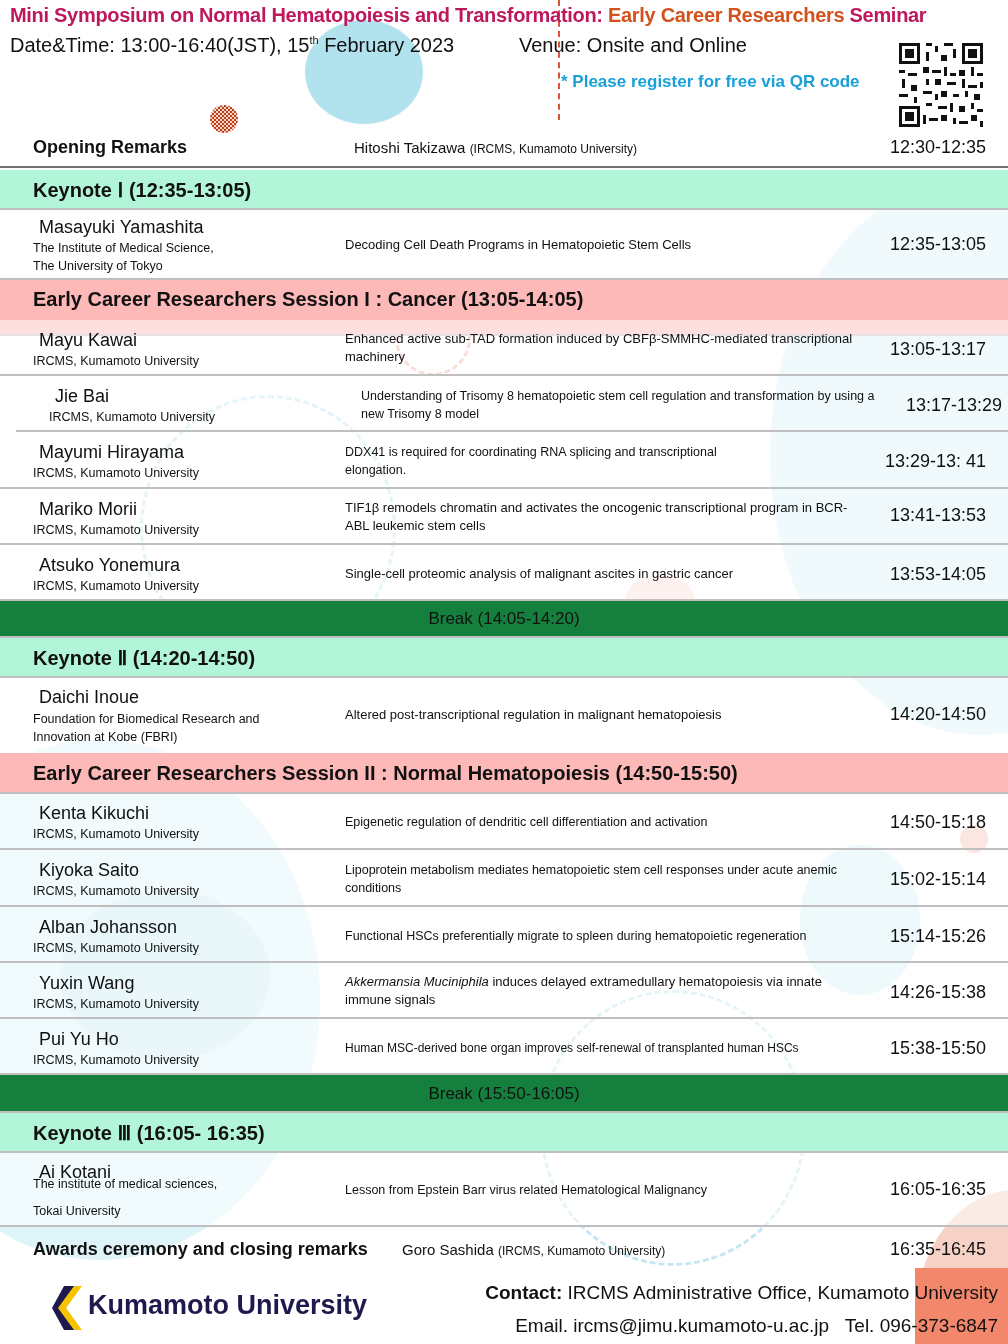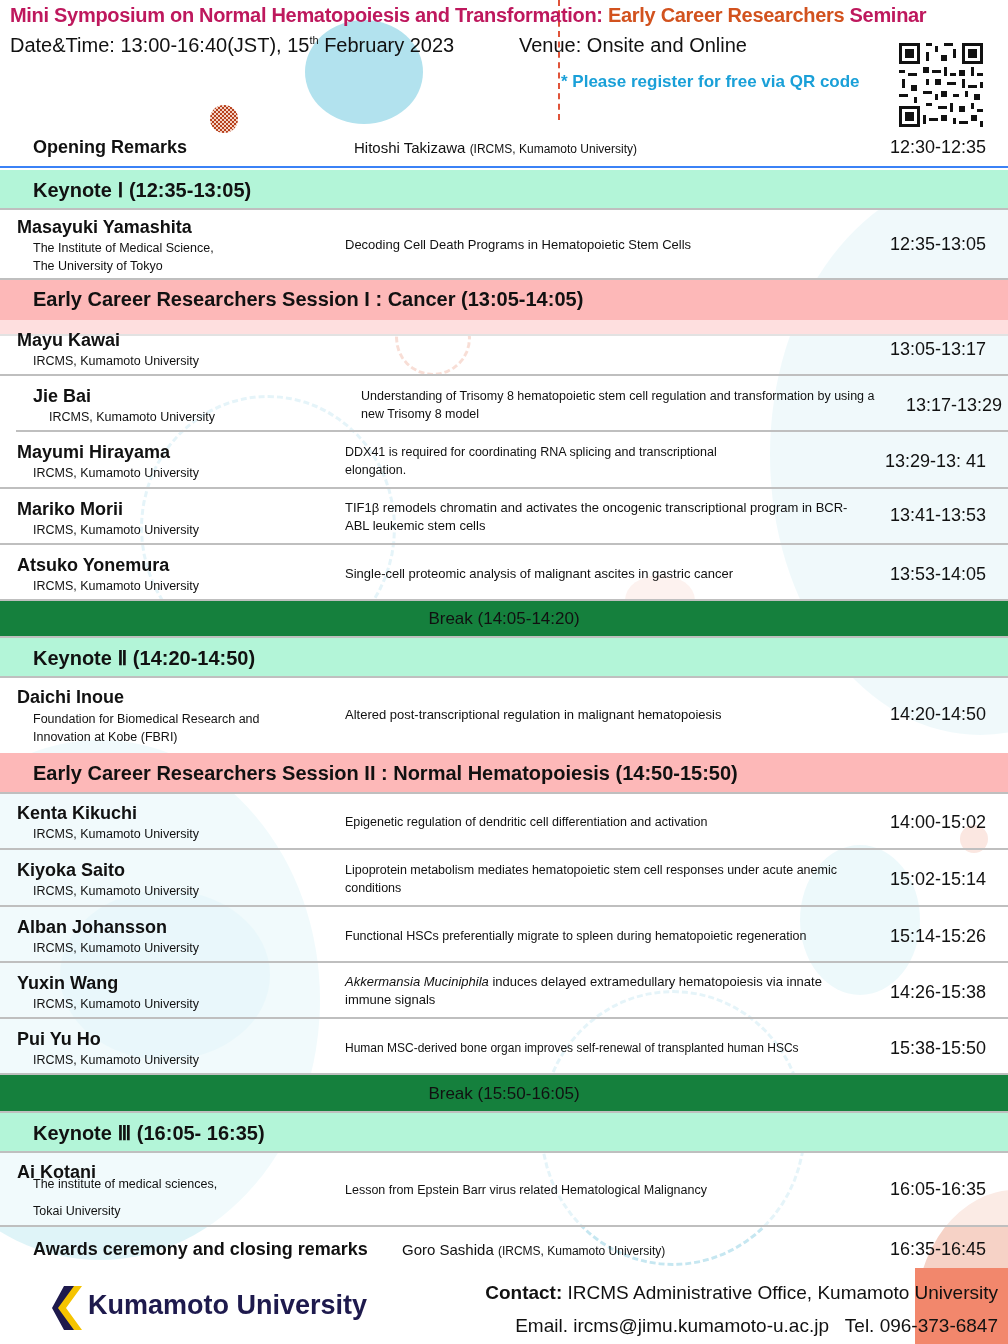--- a/index.html
+++ b/index.html
@@ -19,21 +19,21 @@
 
   
   .row { position:absolute; left:0; width:1008px; box-sizing:border-box; }
   .row.item { border-bottom:2px solid #bfbfbf; background:rgba(255,255,255,0.55); }
   .row.plain { background:transparent; }
   .row.keynote { background:#b3f5d8; border-bottom:2px solid #bfbfbf; }
   .row.session { background:#fdb8b8; border-bottom:2px solid #bfbfbf; }
   .row.break { background:#15803d; border-bottom:2px solid #bfbfbf; text-align:center; }
   .hdr-label { position:absolute; left:33px; font-size:20px; font-weight:bold; white-space:nowrap; }
   .break-label { position:absolute; left:0; width:1008px; text-align:center; font-size:17px; }
-  .name { position:absolute; left:17px; font-size:18px; font-weight:bold; white-space:nowrap; }
+  .name { position:absolute; left:39px; font-size:18px; font-weight:normal; white-space:nowrap; }
   .affil { position:absolute; left:33px; font-size:12.5px; line-height:18px; white-space:nowrap; }
   .talk { position:absolute; left:345px; width:520px; font-size:13px; line-height:18px; }
   .time { position:absolute; right:22px; font-size:18px; white-space:nowrap; }
   .speaker-inline { position:absolute; font-size:15px; white-space:nowrap; }
   .speaker-inline small { font-size:12px; }
 
   
   .logo { position:absolute; left:50px; top:1284px; width:330px; height:48px; }
   .logo-text { position:absolute; left:38px; top:6px; font-size:27px; font-weight:bold; color:#1e1a4d; white-space:nowrap; }
   .contact1 { position:absolute; right:10px; top:1282px; font-size:19px; white-space:nowrap; }
@@ -122,21 +122,21 @@
         <rect x="11" y="26" width="3" height="1"></rect>
         <rect x="15" y="25" width="2" height="2"></rect>
         <rect x="19" y="26" width="1" height="2"></rect>
         <rect x="21" y="27" width="3" height="1"></rect>
         <rect x="25" y="25" width="2" height="2"></rect>
         <rect x="28" y="27" width="1" height="2"></rect>
     </g>
   </svg>
 </div>
 
-<div class="row plain" style="top:130px;height:38px;border-bottom:2px solid #3b82f6;">
+<div class="row plain" style="top:130px;height:38px;border-bottom:2px solid #737373;">
   <div class="hdr-label" style="top:7px;font-size:18px;">Opening Remarks</div>
   <div class="speaker-inline" style="left:354px;top:9px;">
     <span>Hitoshi Takizawa</span> <small>(IRCMS, Kumamoto University)</small>
   </div>
   <div class="time" style="top:7px;">12:30-12:35</div>
 </div>
 
 <div class="row keynote" style="top:170px;height:40px;">
   <div class="hdr-label" style="top:8px;">Keynote Ⅰ (12:35-13:05)</div>
 </div>
@@ -147,20 +147,21 @@
   <div class="talk" style="top:26px;">Decoding Cell Death Programs in Hematopoietic Stem Cells</div>
   <div class="time" style="top:24px;">12:35-13:05</div>
 </div>
 
 <div class="row session" style="top:280px;height:56px;">
   <div class="hdr-label" style="top:8px;">Early Career Researchers Session I : Cancer (13:05-14:05)</div>
 </div>
 <div class="row item" style="top:320px;height:56px;">
   <div class="name" style="top:10px;">Mayu Kawai</div>
   <div class="affil" style="top:32px;">IRCMS, Kumamoto University</div>
+  <div class="talk" style="top:10px;">Enhanced active sub-TAD formation induced by CBFβ-SMMHC-mediated transcriptional machinery</div>
   <div class="time" style="top:19px;">13:05-13:17</div>
 </div>
 <div class="row item" style="top:376px;height:56px;margin-left:16px;">
   <div class="name" style="top:10px;">Jie Bai</div>
   <div class="affil" style="top:32px;">IRCMS, Kumamoto University</div>
   <div class="talk" style="top:11px;font-size:12.5px;">Understanding of Trisomy 8 hematopoietic stem cell regulation and transformation by using a new Trisomy 8 model</div>
   <div class="time" style="top:19px;">13:17-13:29</div>
 </div>
 <div class="row item" style="top:432px;height:57px;">
   <div class="name" style="top:10px;">Mayumi Hirayama</div>
@@ -196,21 +197,21 @@
   <div class="time" style="top:26px;">14:20-14:50</div>
 </div>
 
 <div class="row session" style="top:753px;height:41px;">
   <div class="hdr-label" style="top:9px;">Early Career Researchers Session II : Normal Hematopoiesis (14:50-15:50)</div>
 </div>
 <div class="row item" style="top:794px;height:56px;">
   <div class="name" style="top:9px;">Kenta Kikuchi</div>
   <div class="affil" style="top:31px;">IRCMS, Kumamoto University</div>
   <div class="talk" style="top:19px;font-size:12.5px;">Epigenetic regulation of dendritic cell differentiation and activation</div>
-  <div class="time" style="top:18px;">14:00-15:02</div>
+  <div class="time" style="top:18px;">14:50-15:18</div>
 </div>
 <div class="row item" style="top:850px;height:57px;">
   <div class="name" style="top:10px;">Kiyoka Saito</div>
   <div class="affil" style="top:32px;">IRCMS, Kumamoto University</div>
   <div class="talk" style="top:11px;width:500px;font-size:12.5px;">Lipoprotein metabolism mediates hematopoietic stem cell responses under acute anemic conditions</div>
   <div class="time" style="top:19px;">15:02-15:14</div>
 </div>
 <div class="row item" style="top:907px;height:56px;">
   <div class="name" style="top:10px;">Alban Johansson</div>
   <div class="affil" style="top:32px;">IRCMS, Kumamoto University</div>

